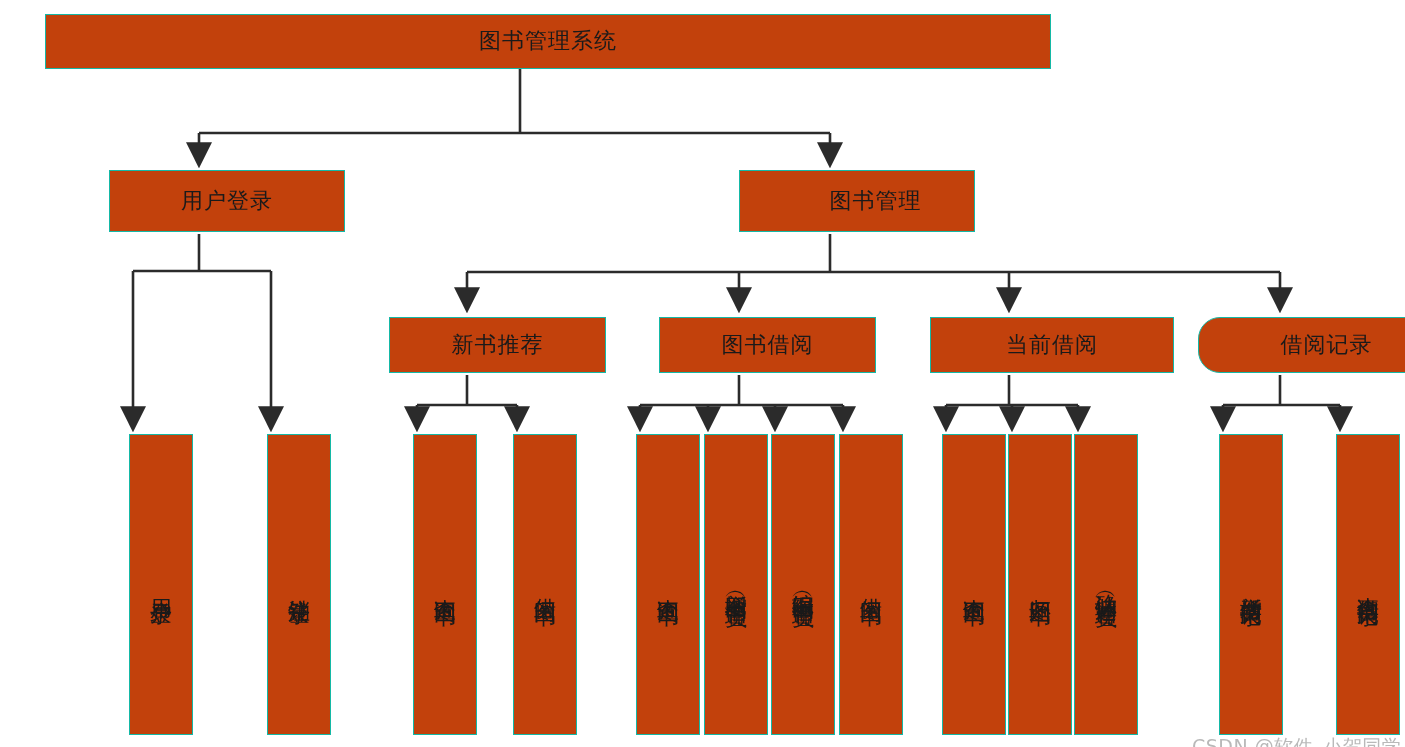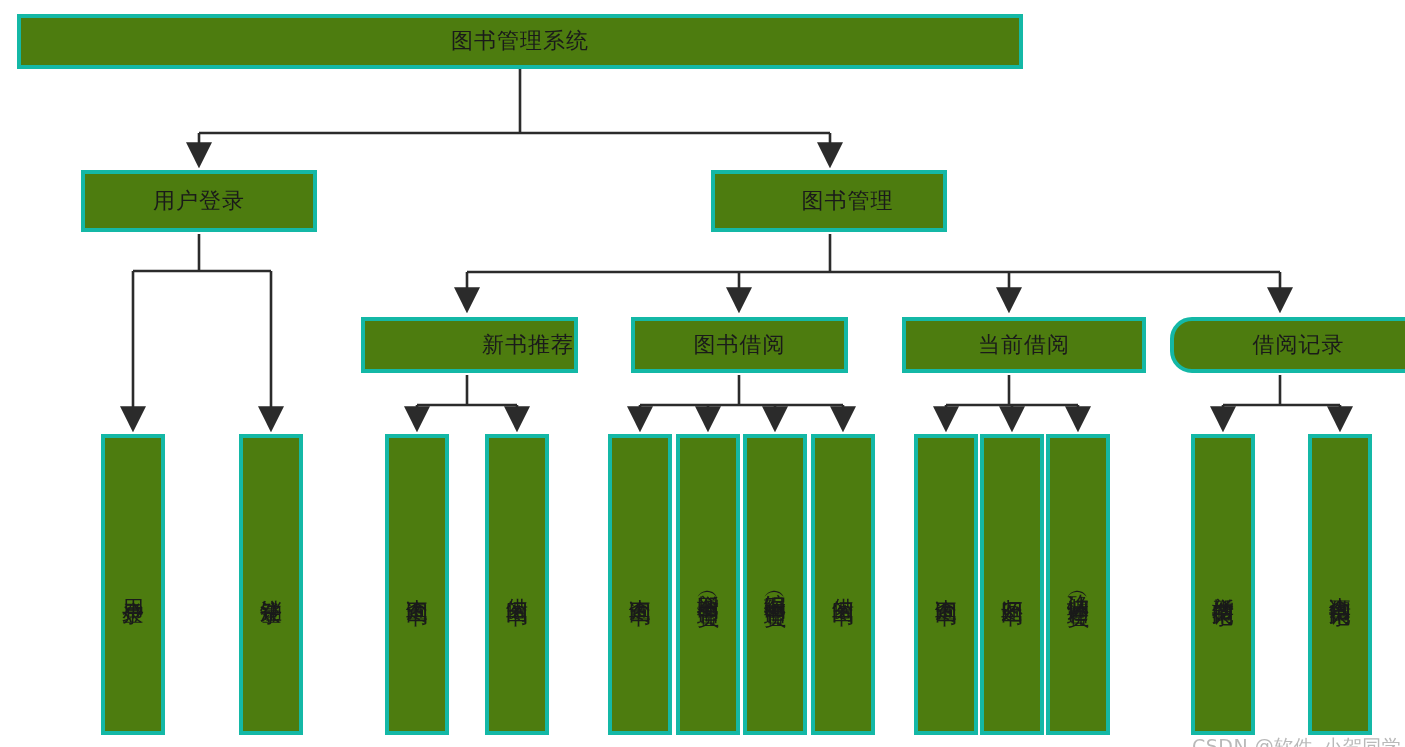--- a/index.html
+++ b/index.html
@@ -22,26 +22,27 @@
   svg.connectors {
     position: absolute;
     left: 0;
     top: 0;
     width: 1405px;
     height: 747px;
   }
   .node {
     position: absolute;
     box-sizing: border-box;
-    border: 4px solid #14b8a6;
-    background: #4d7c0f;
+    border: 1px solid #14b8a6;
+    background: #c2410c;
     display: flex;
     align-items: center;
     justify-content: center;
     color: #1a1a1a;
+    margin-left: 28px;
   }
   .node .label-h {
     font-size: 22px;
     line-height: 1.2;
     letter-spacing: 1px;
     white-space: nowrap;
   }
   .node.vert {
     align-items: center;
     justify-content: center;
@@ -125,21 +126,21 @@
     <span class="label-h">图书管理系统</span>
   </div>
 
   <div class="node" style="left:81px; top:170px; width:236px; height:62px;">
     <span class="label-h">用户登录</span>
   </div>
   <div class="node" style="left:711px; top:170px; width:236px; height:62px;padding-left:37px;">
     <span class="label-h">图书管理</span>
   </div>
 
-  <div class="node" style="left:361px; top:317px; width:217px; height:56px;justify-content:flex-end;">
+  <div class="node" style="left:361px; top:317px; width:217px; height:56px;">
     <span class="label-h">新书推荐</span>
   </div>
   <div class="node" style="left:631px; top:317px; width:217px; height:56px;">
     <span class="label-h">图书借阅</span>
   </div>
   <div class="node" style="left:902px; top:317px; width:244px; height:56px;">
     <span class="label-h">当前借阅</span>
   </div>
   <div class="node" style="left:1170px; top:317px; width:257px; height:56px;border-radius:22px;">
     <span class="label-h">借阅记录</span>

